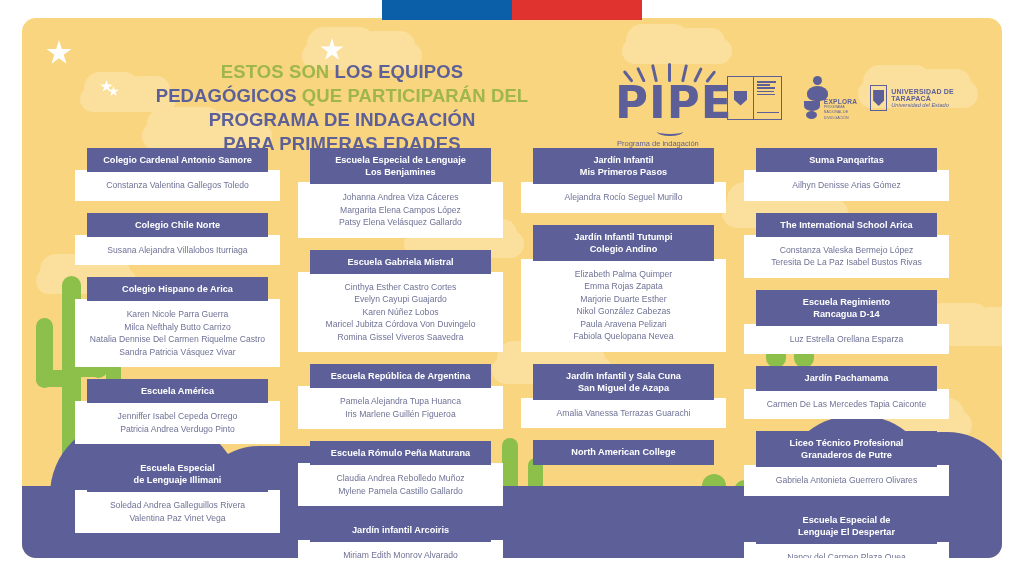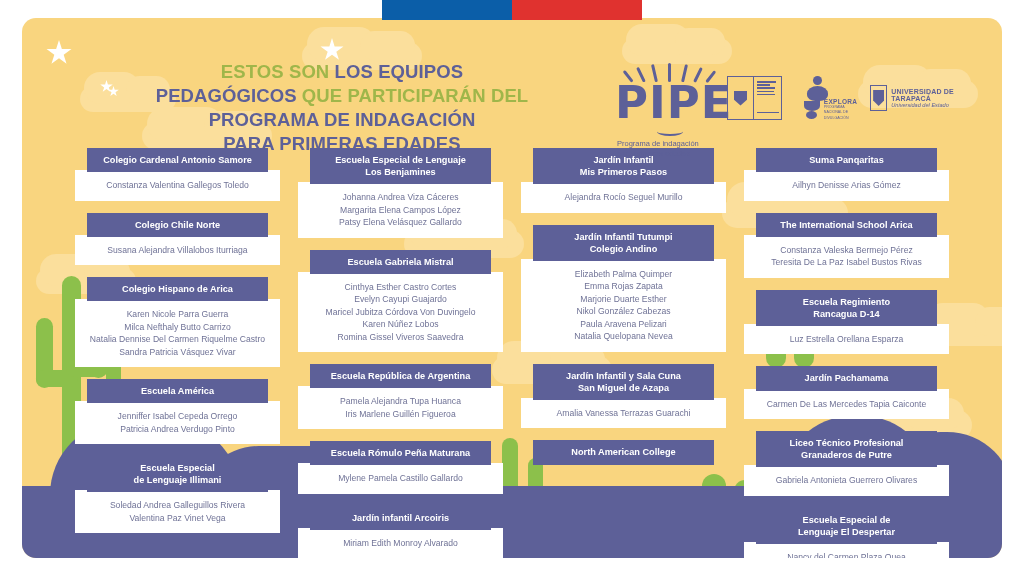--- a/index.html
+++ b/index.html
@@ -366,35 +366,36 @@
               <div class="member">Johanna Andrea Viza Cáceres</div>
               <div class="member">Margarita Elena Campos López</div>
               <div class="member">Patsy Elena Velásquez Gallardo</div>
             </div>
           </div>
           <div class="card">
             <div class="card-head">Escuela Gabriela Mistral</div>
             <div class="card-body">
               <div class="member">Cinthya Esther Castro Cortes</div>
               <div class="member">Evelyn Cayupi Guajardo</div>
+              <div class="member">Karen Núñez Lobos</div>
               <div class="member">Maricel Jubitza Córdova Von Duvingelo</div>
-              <div class="member">Karen Núñez Lobos</div>
               <div class="member">Romina Gissel Viveros Saavedra</div>
             </div>
           </div>
           <div class="card">
             <div class="card-head">Escuela República de Argentina</div>
             <div class="card-body">
               <div class="member">Pamela Alejandra Tupa Huanca</div>
               <div class="member">Iris Marlene Guillén Figueroa</div>
             </div>
           </div>
           <div class="card">
             <div class="card-head">Escuela Rómulo Peña Maturana</div>
             <div class="card-body">
+              <div class="member">Claudia Andrea Rebolledo Muñoz</div>
               <div class="member">Mylene Pamela Castillo Gallardo</div>
             </div>
           </div>
           <div class="card">
             <div class="card-head">Jardín infantil Arcoiris</div>
             <div class="card-body">
               <div class="member">Miriam Edith Monroy Alvarado</div>
             </div>
           </div>
         </div>
@@ -406,21 +407,21 @@
             </div>
           </div>
           <div class="card">
             <div class="card-head">Jardín Infantil Tutumpi<br>Colegio Andino</div>
             <div class="card-body">
               <div class="member">Elizabeth Palma Quimper</div>
               <div class="member">Emma Rojas Zapata</div>
               <div class="member">Marjorie Duarte Esther</div>
               <div class="member">Nikol González Cabezas</div>
               <div class="member">Paula Aravena Pelizari</div>
-              <div class="member">Natalia Quelopana Nevea</div>
+              <div class="member">Fabiola Quelopana Nevea</div>
             </div>
           </div>
           <div class="card">
             <div class="card-head">Jardín Infantil y Sala Cuna<br>San Miguel de Azapa</div>
             <div class="card-body">
               <div class="member">Amalia Vanessa Terrazas Guarachi</div>
             </div>
           </div>
           <div class="card">
             <div class="card-head">North American College</div>
@@ -429,21 +430,21 @@
         <div class="col">
           <div class="card">
             <div class="card-head">Suma Panqaritas</div>
             <div class="card-body">
               <div class="member">Ailhyn Denisse Arias Gómez</div>
             </div>
           </div>
           <div class="card">
             <div class="card-head">The International School Arica</div>
             <div class="card-body">
-              <div class="member">Constanza Valeska Bermejo Pérez</div>
+              <div class="member">Constanza Valeska Bermejo López</div>
               <div class="member">Teresita De La Paz Isabel Bustos Rivas</div>
             </div>
           </div>
           <div class="card">
             <div class="card-head">Escuela Regimiento<br>Rancagua D-14</div>
             <div class="card-body">
               <div class="member">Luz Estrella Orellana Esparza</div>
             </div>
           </div>
           <div class="card">

